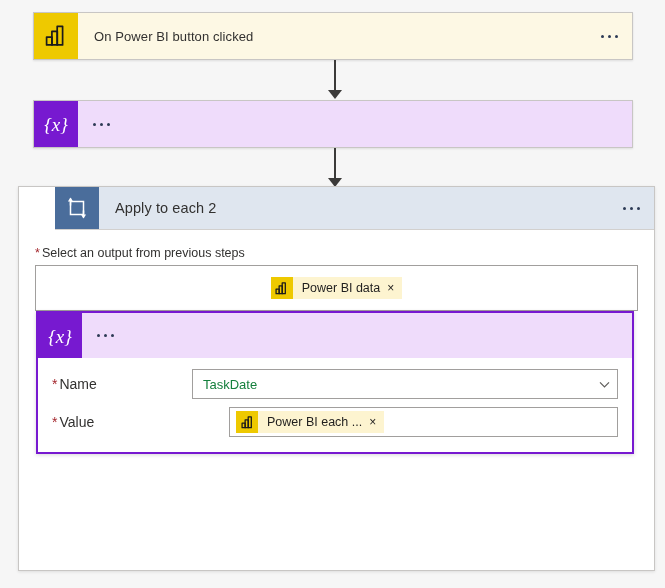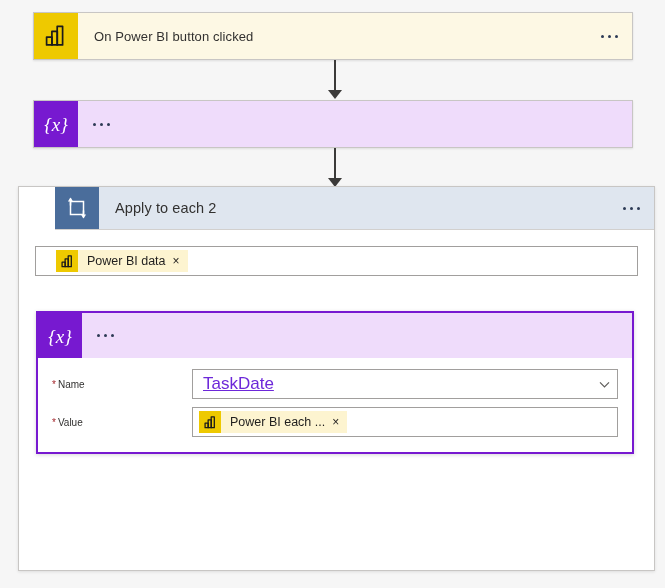--- a/index.html
+++ b/index.html
@@ -135,26 +135,27 @@
   .field-label {
     font-size: 12.5px;
     color: #323130;
     margin-bottom: 5px;
   }
   .req { color: #a4262c; margin-right: 2px; }
 
   .token-input {
     box-sizing: border-box;
     width: 100%;
-    height: 30px;
+    height: 46px;
     border: 1px solid #a19f9d;
     background: #fff;
     display: flex;
     align-items: center;
     padding: 0 20px;
+    justify-content: center;
   }
 
   
   .chip {
     display: inline-flex;
     align-items: center;
     height: 22px;
     background: #fdf4d0;
     font-size: 12.5px;
     color: #201f1e;
@@ -196,43 +197,42 @@
   }
   #set-var-header .card-icon { background: #7719d0; width: 44px; min-width: 44px; }
 
   #set-var-body { padding: 10px 14px 14px 14px; }
   .form-row {
     display: flex;
     align-items: center;
     height: 32px;
     margin-bottom: 6px;
   }
-  .form-row:last-child { margin-bottom: 0; }
+  .form-row:last-child { margin-bottom: 0; gap: 37px; }
   .form-row .row-label {
     width: 140px;
     min-width: 140px;
-    font-size: 10px;
+    font-size: 14px;
     color: #323130;
   }
   .form-control {
     flex: 1;
     box-sizing: border-box;
     height: 30px;
     border: 1px solid #a19f9d;
     background: #fff;
     display: flex;
     align-items: center;
     padding: 0 6px;
     position: relative;
   }
   .form-control .text-value {
-    font-size: 17px;
-    color: #6d28d9;
+    font-size: 13px;
+    color: #15803d;
     padding-left: 4px;
-    text-decoration: underline;
   }
   .chev {
     position: absolute;
     right: 9px; top: 50%;
     margin-top: -3px;
     width: 9px; height: 9px;
   }
 
   svg { display: block; }
 </style>
@@ -298,20 +298,23 @@
       </div>
       <div class="card-title">Apply to each 2</div>
       <div class="ellipsis">
         <i></i>
           <i></i>
           <i></i>
       </div>
     </div>
 
     <div class="scope-body">
+      <div class="field-label">
+        <span class="req">*</span><span>Select an output from previous steps</span>
+      </div>
 
       <div class="token-input">
         <span class="chip">
           <span class="chip-icon">
             <svg width="15" height="15" viewBox="0 0 26 26" aria-hidden="true">
               <g fill="none" stroke="#1b1b1b" stroke-width="2.2" stroke-linejoin="round">
                 <rect x="14.2" y="3.3" width="5.4" height="18.6"></rect>
                 <rect x="8.9" y="8.4" width="5.4" height="13.5"></rect>
                 <rect x="3.6" y="14.1" width="5.4" height="7.8"></rect>
               </g>

